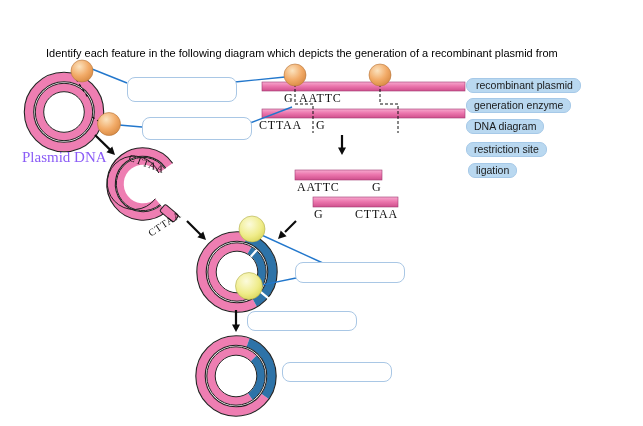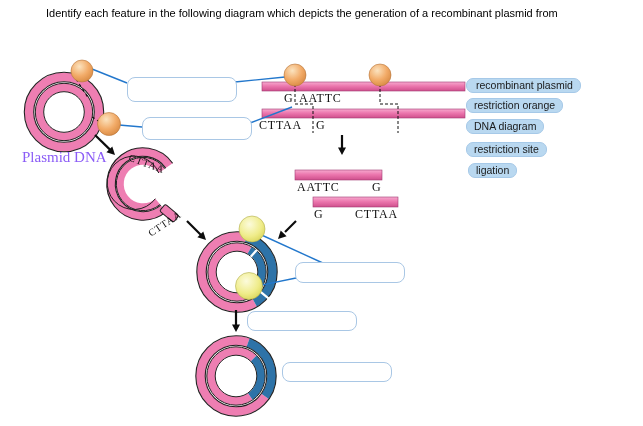--- a/index.html
+++ b/index.html
@@ -20,21 +20,21 @@
   svg{position:absolute;left:0;top:0;}
 </style>
 </head>
 <body>
 
 <div id="canvas">
 
   <div class="partial-btn">Me</div>
 
   <div class="instructions">
-    <span style="display:block;">Identify each feature in the following diagram which depicts the generation of a recombinant plasmid from</span>
+    <span style="display:block;margin-top:40px;">Identify each feature in the following diagram which depicts the generation of a recombinant plasmid from</span>
   </div>
 
   <svg width="643" height="426" viewBox="0 0 643 426">
     <defs>
       <radialGradient id="orangeBall" cx="38%" cy="30%" r="78%">
         <stop offset="0%" stop-color="#fbe3bf"></stop>
         <stop offset="55%" stop-color="#f2ab68"></stop>
         <stop offset="100%" stop-color="#d6873f"></stop>
       </radialGradient>
       <radialGradient id="yellowBall" cx="40%" cy="32%" r="78%">
@@ -160,18 +160,18 @@
   <span class="seq-sm" style="left:128px;top:158px;transform:rotate(20deg);">CTTAA</span>
   <span class="seq-sm" style="left:146px;top:218px;transform:rotate(-33deg);">CTTAA</span>
 
   <div class="abox" style="left:127px;top:77px;width:108px;height:23px;"></div>
   <div class="abox" style="left:142px;top:117px;width:108px;height:21px;"></div>
   <div class="abox" style="left:295px;top:262px;width:108px;height:19px;"></div>
   <div class="abox" style="left:247px;top:311px;width:108px;height:18px;"></div>
   <div class="abox" style="left:282px;top:362px;width:108px;height:18px;"></div>
 
   <div class="chip" style="left:466px;top:78px;padding-left:9px;">recombinant plasmid</div>
-  <div class="chip" style="left:466px;top:98px;">restriction orange</div>
+  <div class="chip" style="left:466px;top:98px;">generation enzyme</div>
   <div class="chip" style="left:466px;top:119px;">DNA diagram</div>
   <div class="chip" style="left:466px;top:142px;">restriction site</div>
   <div class="chip" style="left:468px;top:163px;">ligation</div>
 
 </div>
 
 </body></html>

